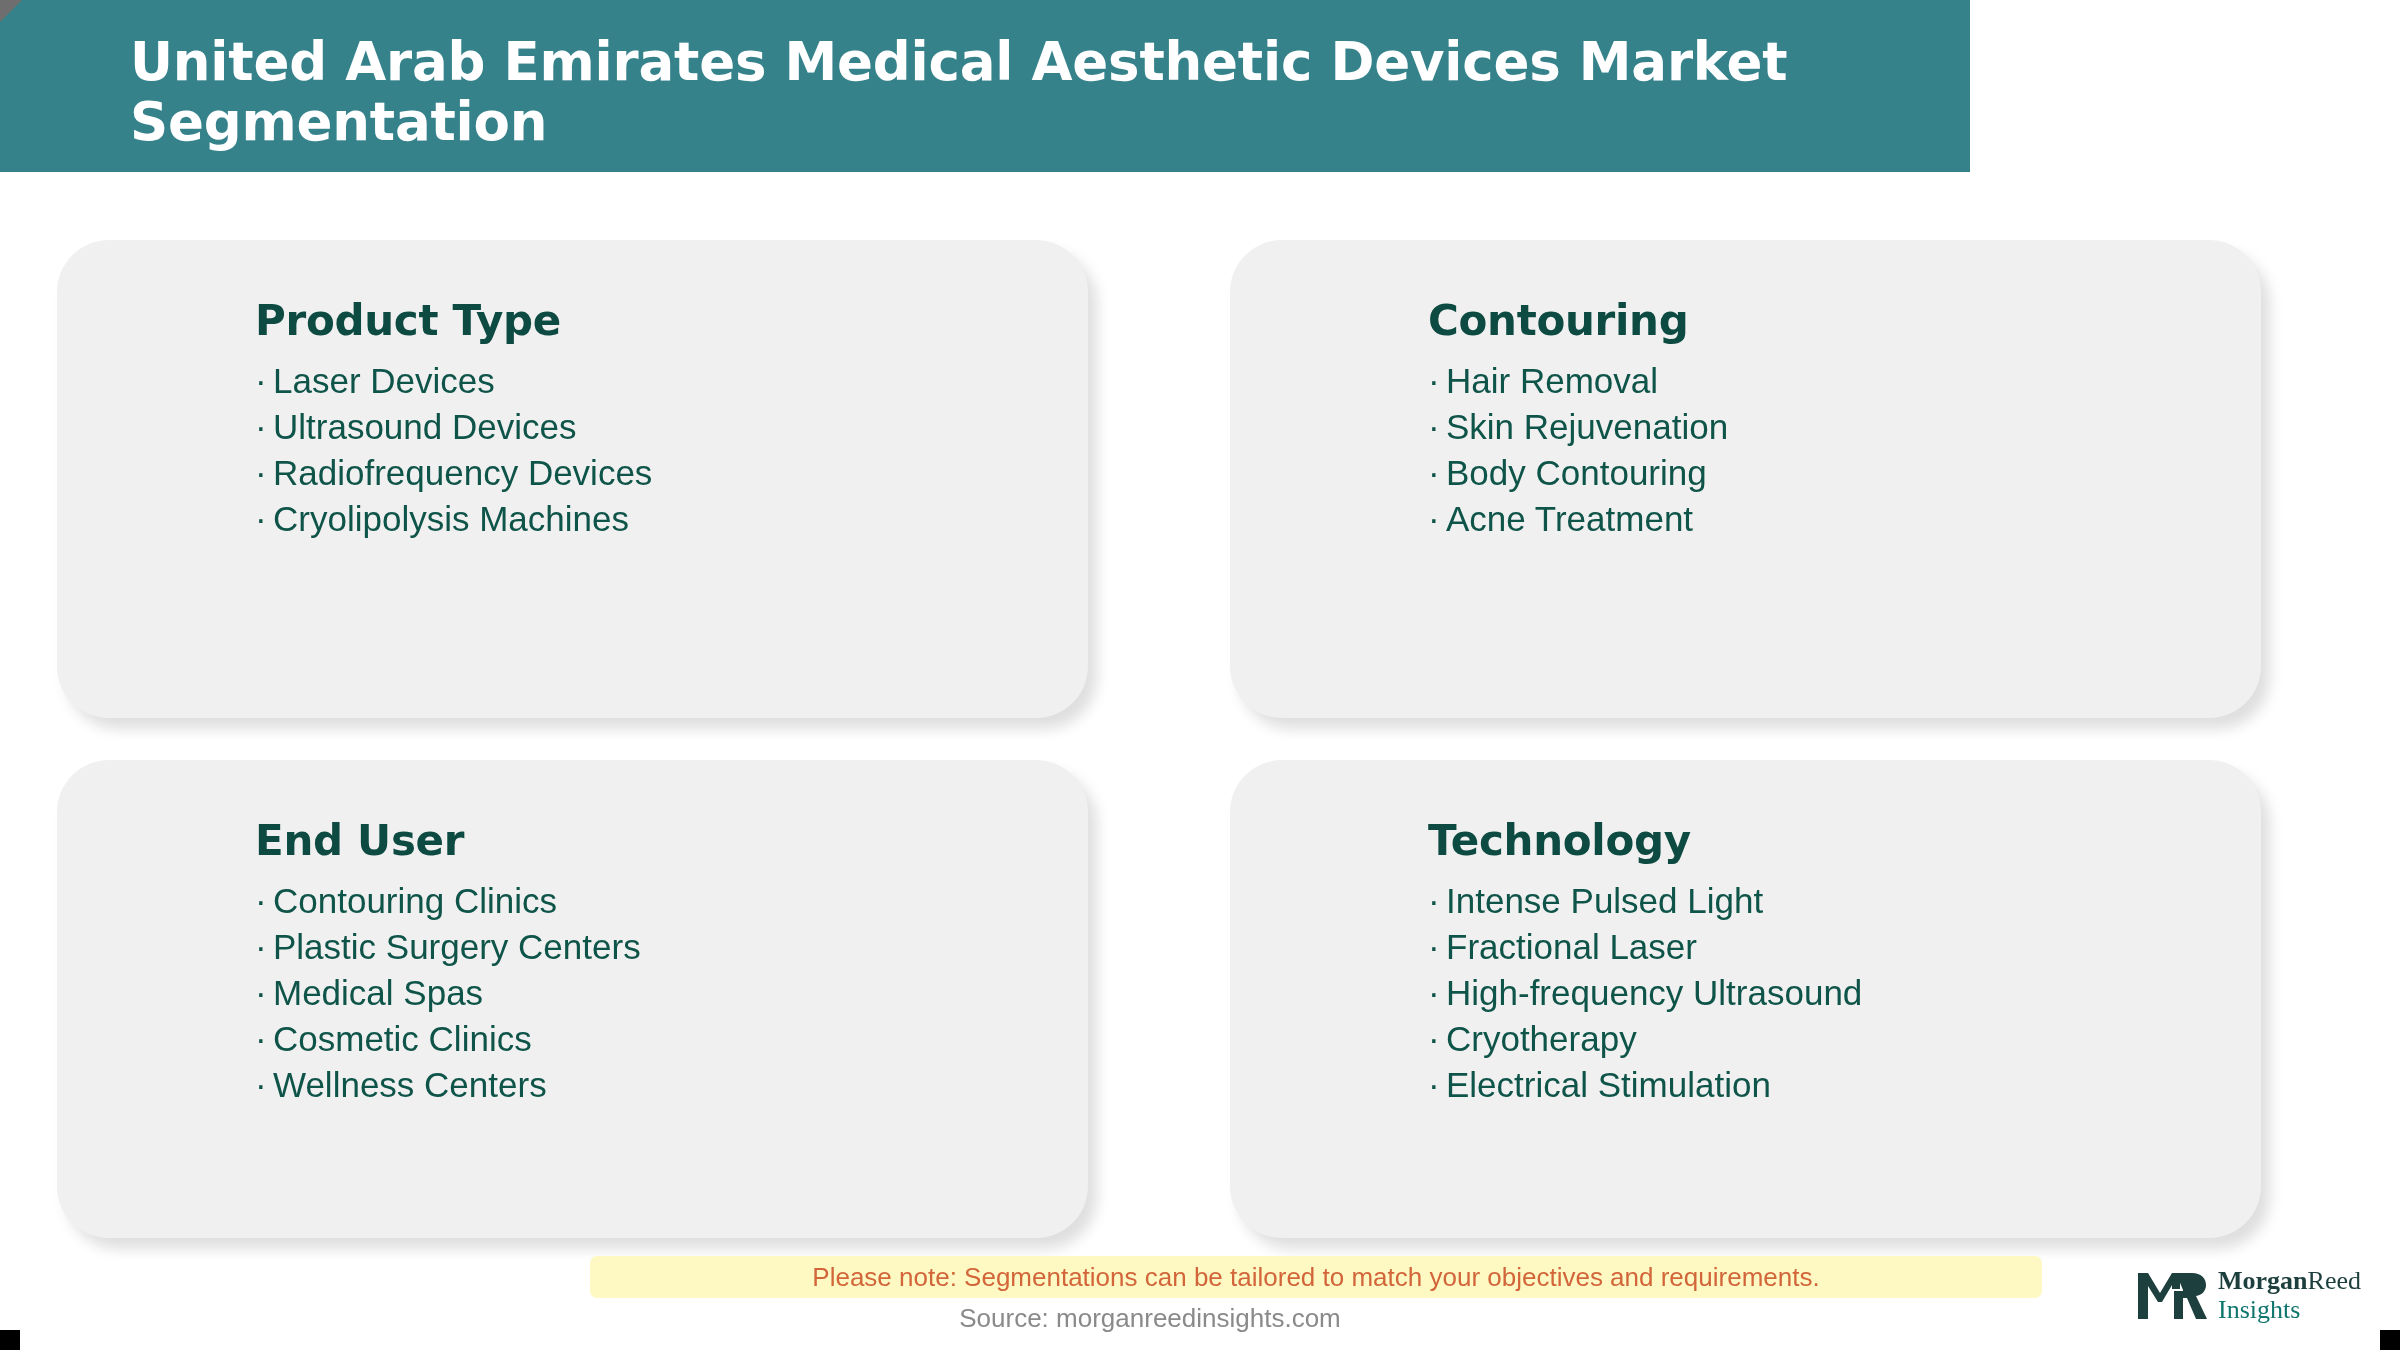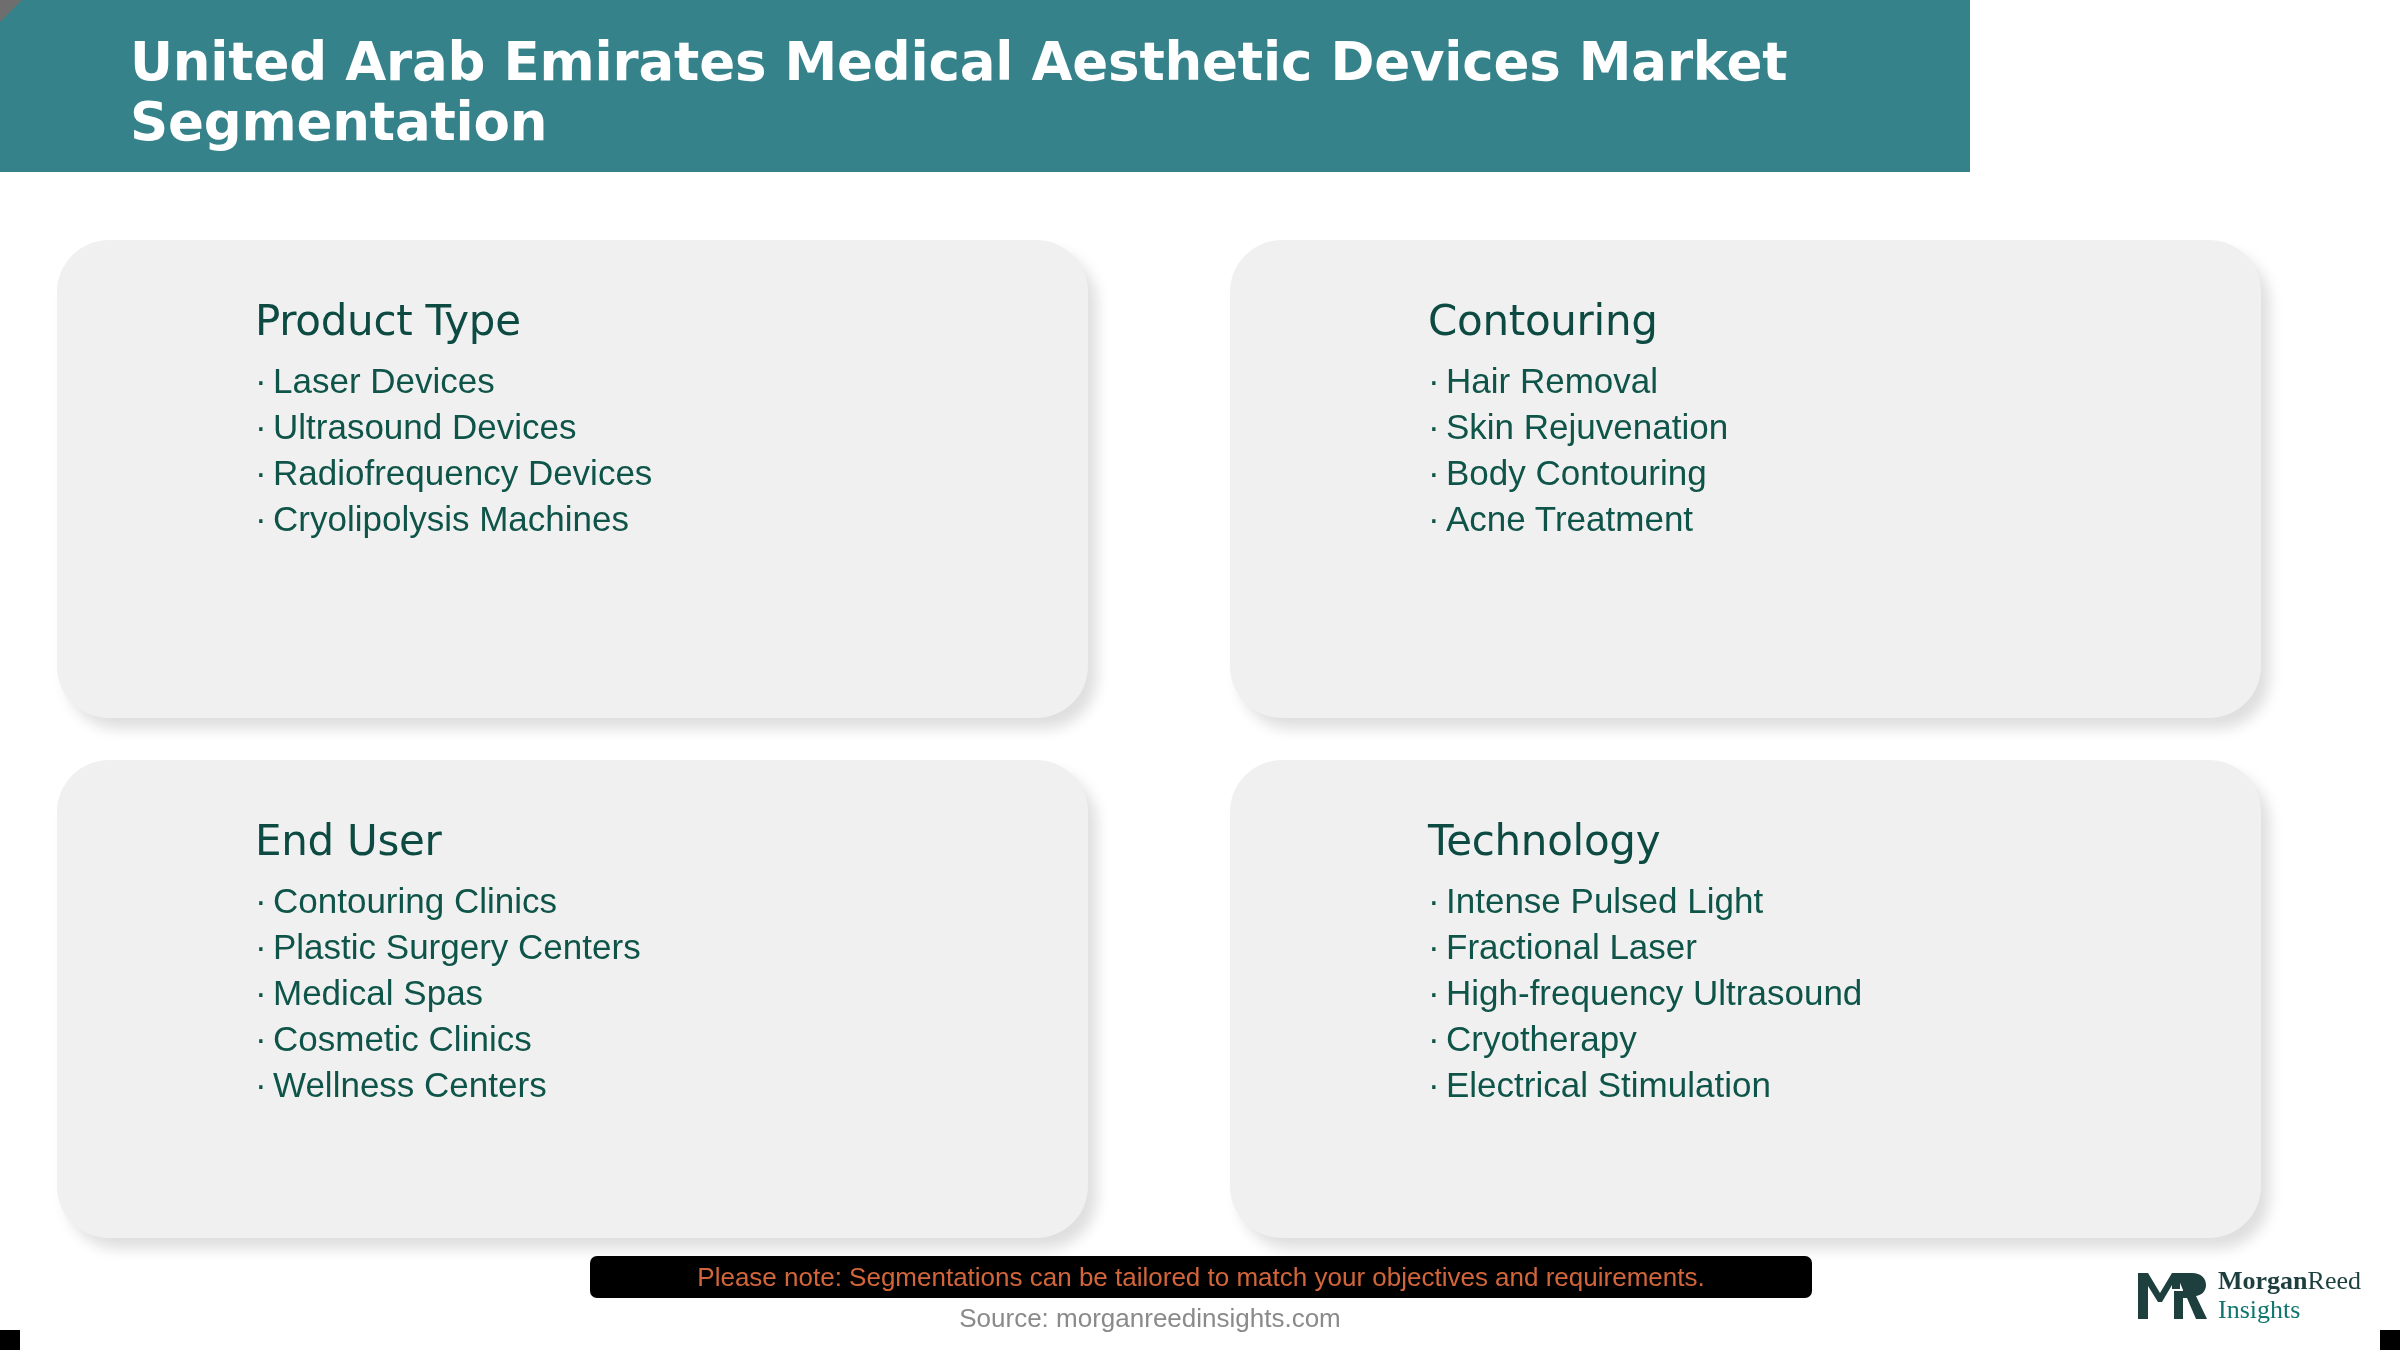--- a/index.html
+++ b/index.html
@@ -85,21 +85,21 @@
     height: 478px;
     background: #f0f0f0;
     border-radius: 52px;
     box-shadow: 9px 11px 14px rgba(0, 0, 0, 0.13);
     box-sizing: border-box;
     padding: 58px 60px 0 198px;
   }
   .card-title {
     color: #0c4a42;
     font-family: "DejaVu Sans", sans-serif;
-    font-weight: 400;
+    font-weight: 700;
     font-size: 42px;
     line-height: 1.1;
     margin: 0 0 14px 0;
     letter-spacing: -0.3px;
   }
   .card-list {
     list-style: none;
     margin: 0;
     padding: 0;
   }
@@ -115,23 +115,23 @@
     display: inline-block;
     width: 18px;
     color: #0f5449;
   }
 
   
   .note-pill {
     position: absolute;
     left: 590px;
     top: 1256px;
-    width: 1222px;
+    width: 1452px;
     height: 42px;
-    background: #000000;
+    background: #fef9c3;
     border-radius: 7px;
     display: flex;
     align-items: center;
     justify-content: center;
     box-sizing: border-box;
   }
   .note-text {
     color: #d2663a;
     font-family: "Liberation Sans", sans-serif;
     font-size: 26px;

